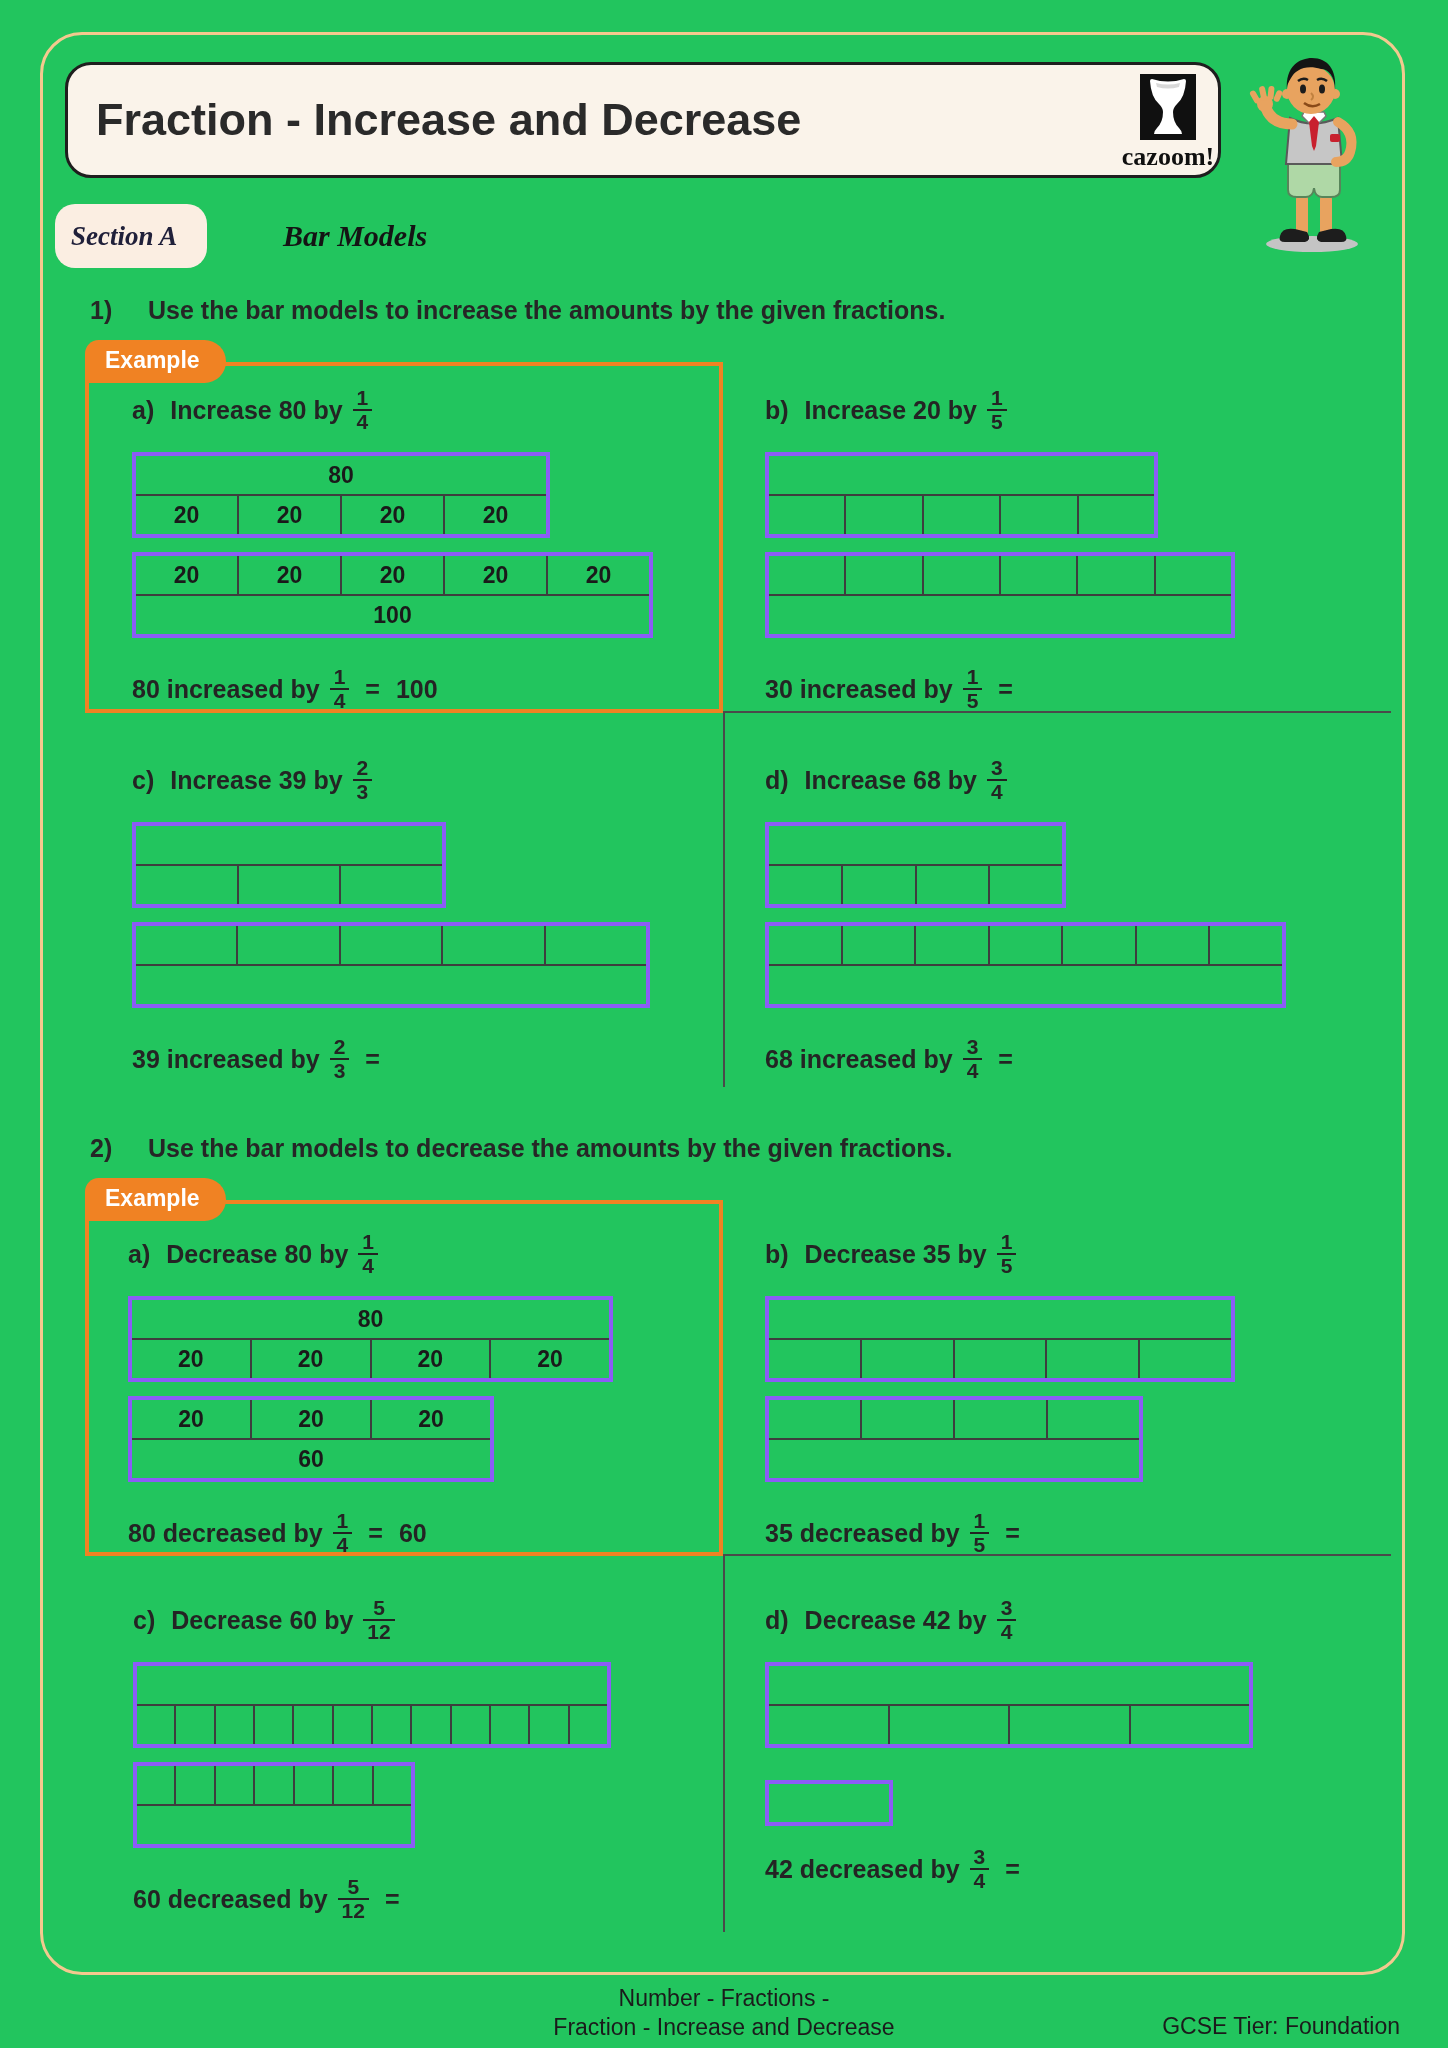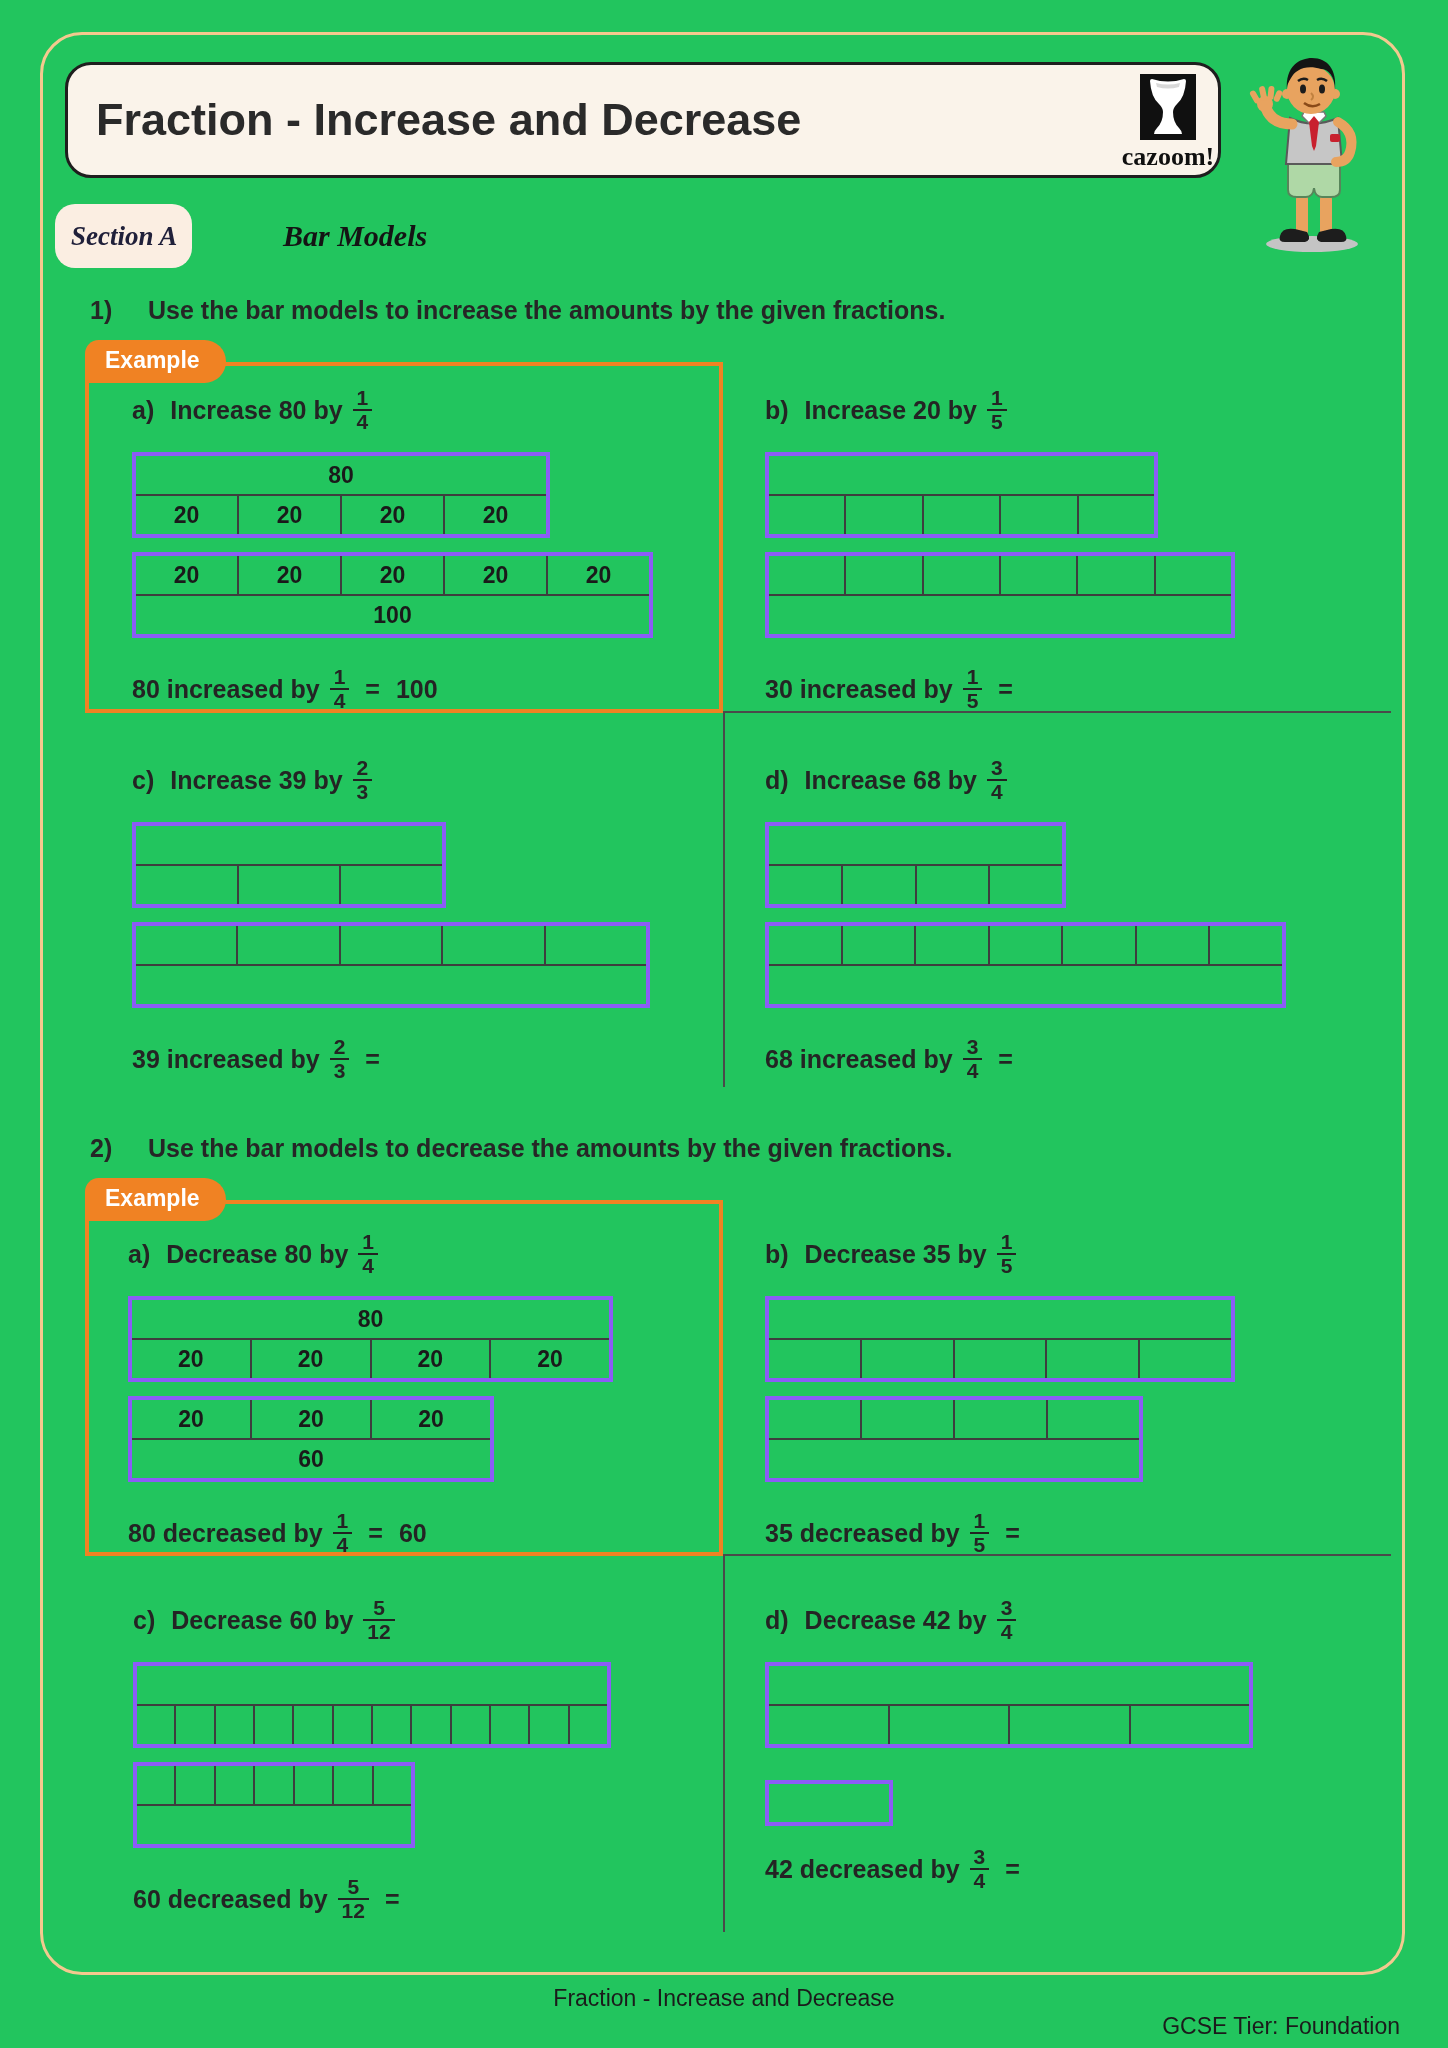--- a/index.html
+++ b/index.html
@@ -11,21 +11,21 @@
   .title-box{position:absolute;left:65px;top:62px;width:1150px;height:110px;
              background:#FAF3EA;border:3px solid #1E1E1E;border-radius:26px;
              display:flex;align-items:center;}
   .page-title{font-size:45px;font-weight:bold;color:#2A2A2A;padding-left:28px;}
   .logo{position:absolute;left:1106px;top:74px;width:124px;text-align:center;}
   .logo-box{width:56px;height:66px;margin:0 auto;}
   .logo-text{font-family:"Liberation Serif",serif;font-weight:bold;font-size:26px;
              color:#101010;margin-top:2px;}
   .mascot{position:absolute;left:1238px;top:56px;}
   
-  .section-pill{position:absolute;left:55px;top:204px;width:137px;height:64px;
+  .section-pill{position:absolute;left:55px;top:204px;width:152px;height:64px;
                 background:#FBEEE2;border-radius:20px;display:flex;align-items:center;}
   .section-label{font-family:"Liberation Serif",serif;font-style:italic;font-weight:bold;
                  font-size:27px;color:#20203A;padding-left:16px;}
   .section-title{position:absolute;left:283px;top:204px;height:64px;display:flex;align-items:center;
                  font-family:"Liberation Serif",serif;font-style:italic;font-weight:bold;
                  font-size:30px;color:#141414;}
   
   .prompt{position:absolute;left:90px;font-size:25px;font-weight:bold;color:#262626;display:flex;}
   .prompt .qnum{width:58px;flex:none;}
   #prompt-1{top:296px;} #prompt-2{top:1134px;}
@@ -496,16 +496,17 @@
           <span class="fnum">3</span>
           <span class="fden">4</span>
         </span>
         <span class="eq">=</span>
       </div>
     </div>
   <div class="divider-h" id="div-h2"></div>
   <div class="divider-v" id="div-v2"></div>
 
   <div class="footer-center">
+    <div>Number - Fractions -</div>
     <div>Fraction - Increase and Decrease</div>
   </div>
   <div class="footer-right">GCSE Tier: Foundation</div>
 </div>
 
 </body></html>

